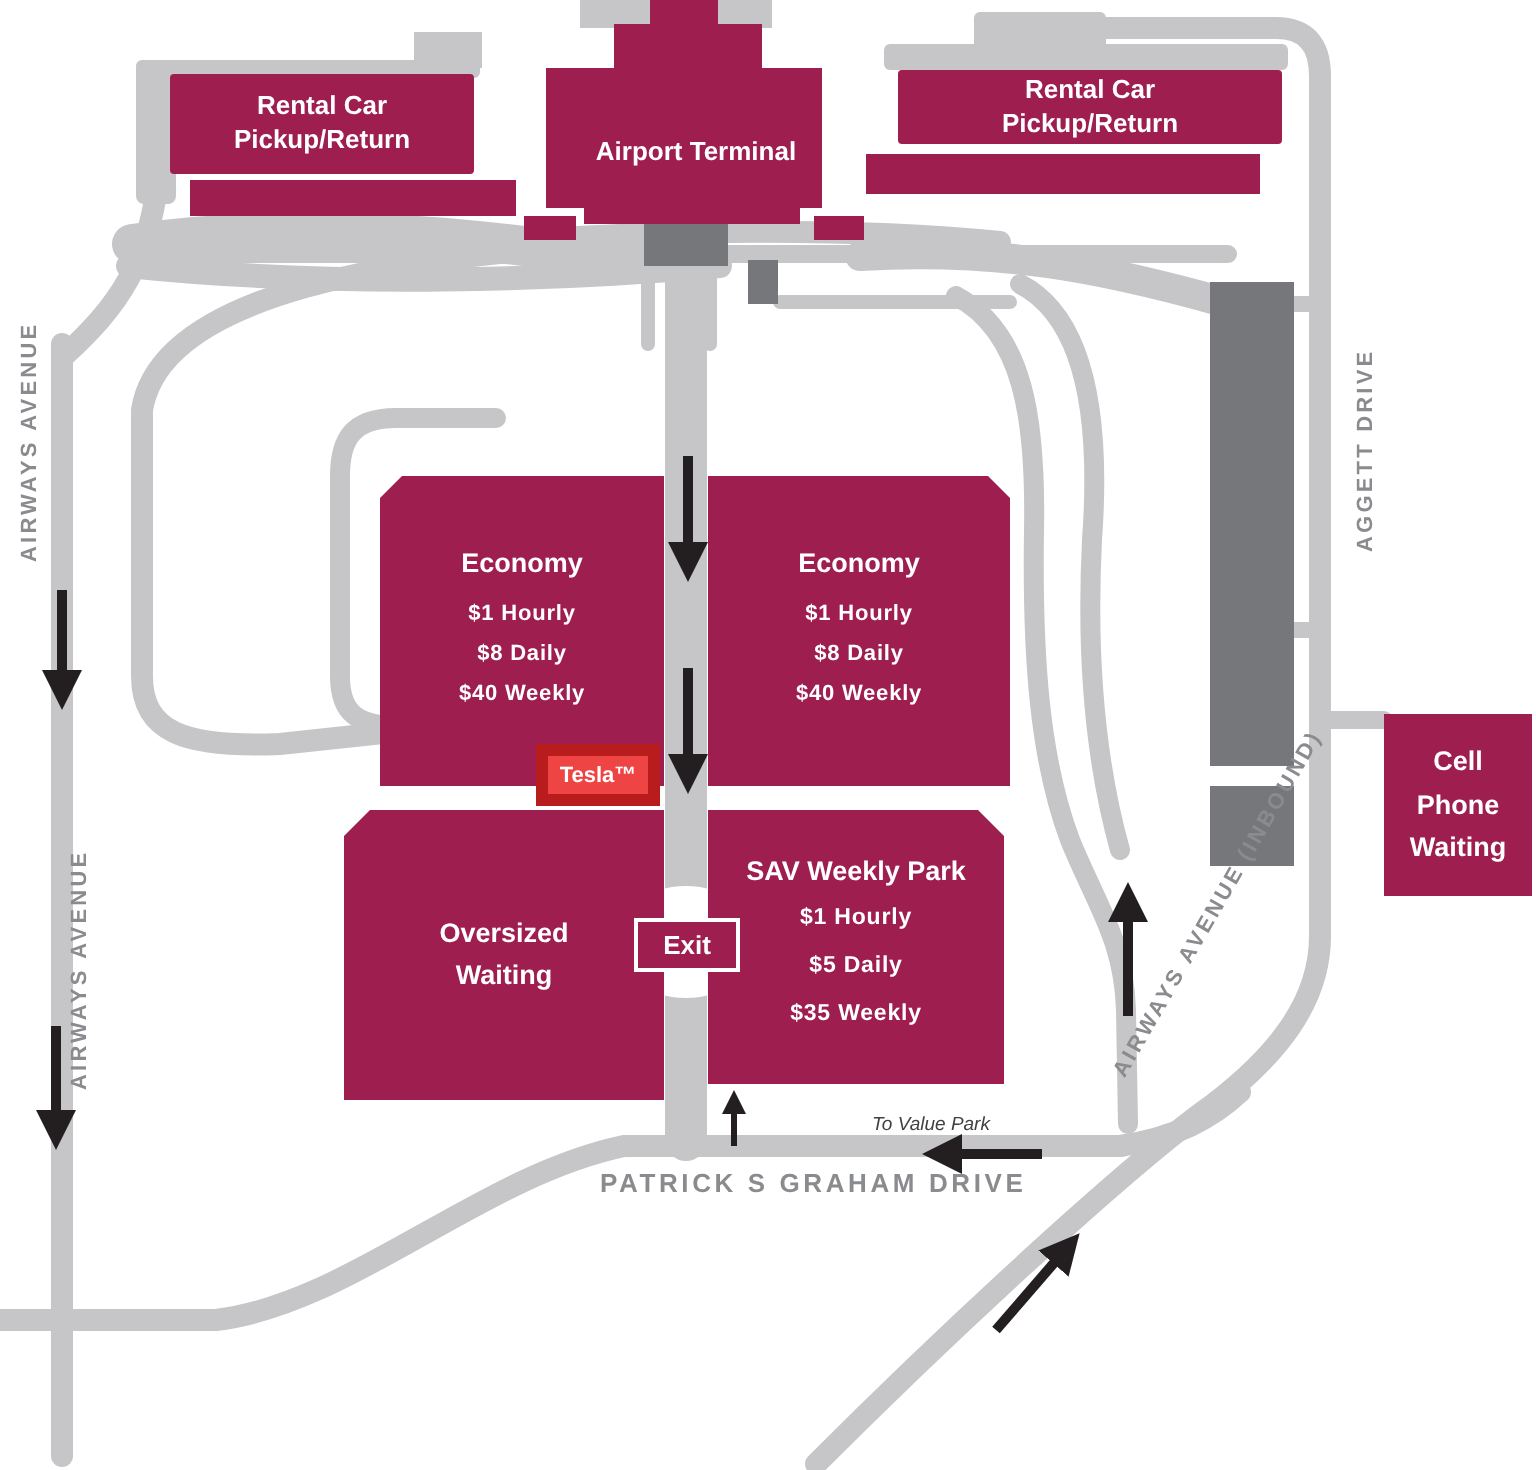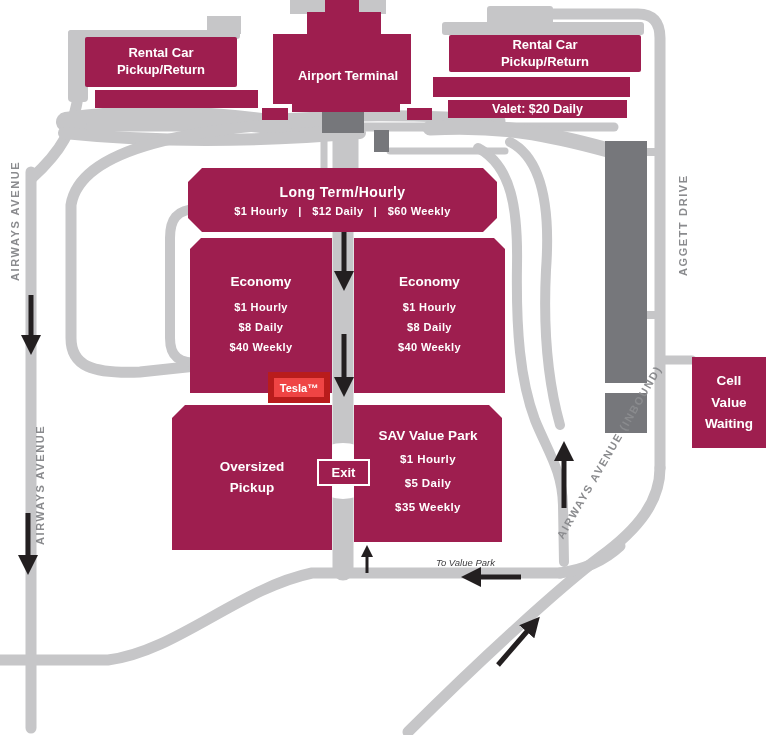--- a/index.html
+++ b/index.html
@@ -111,64 +111,58 @@
 Pickup/Return</div>
   <div class="bar" style="left:95px;top:90px;width:163px;height:18px;"></div>
 
   <div class="pbox" id="terminal" style="left:266px;top:0;width:164px;height:128px;">
     <span style="font-size:13px;padding-top:22px;">Airport Terminal</span>
   </div>
 
   <div class="pbox ml" id="rental-right" style="left:449px;top:35px;width:192px;height:37px;font-size:13px;line-height:1.3;border-radius:2px;">Rental Car
 Pickup/Return</div>
   <div class="bar" style="left:433px;top:77px;width:197px;height:20px;"></div>
-  <div class="pbox" style="left:448px;top:100px;width:179px;height:18px;">
-    <span style="font-size:12.5px;">Valet: $20 Daily</span>
-  </div>
 
   <div class="bar" style="left:262px;top:108px;width:26px;height:12px;"></div>
   <div class="bar" style="left:407px;top:108px;width:25px;height:12px;"></div>
 
-  <div class="pbox" id="longterm" style="left:188px;top:168px;width:309px;height:64px;">
-    <span class="title-lg" style="margin-bottom:5px;">Long Term/Hourly</span>
-    <span class="rates pre">$1 Hourly   |   $12 Daily   |   $60 Weekly</span>
-  </div>
 
   <div class="pbox" id="econ-left" style="left:190px;top:238px;width:142px;height:155px;">
     <span style="font-size:13.5px;margin-bottom:8px;">Economy</span>
     <span class="rates ml" style="line-height:20px;">$1 Hourly
 $8 Daily
 $40 Weekly</span>
   </div>
 
   <div class="pbox" id="econ-right" style="left:354px;top:238px;width:151px;height:155px;">
     <span style="font-size:13.5px;margin-bottom:8px;">Economy</span>
     <span class="rates ml" style="line-height:20px;">$1 Hourly
 $8 Daily
 $40 Weekly</span>
   </div>
 
   <div class="pbox" id="tesla" style="left:268px;top:372px;width:50px;height:19px;">Tesla™</div>
 
   <div class="pbox ml" id="oversized" style="left:172px;top:405px;width:160px;height:145px;font-size:13.5px;line-height:1.55;">Oversized
-Pickup</div>
+Waiting</div>
 
   <div class="pbox" id="sav" style="left:354px;top:405px;width:148px;height:137px;">
-    <span style="font-size:13.5px;margin-bottom:4px;">SAV Value Park</span>
+    <span style="font-size:13.5px;margin-bottom:4px;">SAV Weekly Park</span>
     <span class="rates ml" style="line-height:24px;font-size:11.5px;">$1 Hourly
 $5 Daily
 $35 Weekly</span>
   </div>
 
   <div class="pbox" id="exit" style="left:317px;top:459px;width:49px;height:23px;">Exit</div>
 
   <div class="pbox ml" style="left:692px;top:357px;width:74px;height:91px;font-size:13.5px;line-height:1.6;">Cell
-Value
+Phone
 Waiting</div>
 
   <div class="vlabel" style="left:-45px;top:215px;width:120px;">AIRWAYS AVENUE</div>
   <div class="vlabel" style="left:-20px;top:479px;width:120px;">AIRWAYS AVENUE</div>
   <div class="vlabel" style="left:633px;top:220px;width:100px;">AGGETT DRIVE</div>
   <div class="vlabel ml" id="inbound-label" style="left:532px;top:482px;width:112px;">AIRWAYS AVENUE
 (INBOUND)</div>
+  <div class="hlabel" style="left:300px;top:584px;width:200px;text-align:center;">PATRICK S GRAHAM DRIVE</div>
   <div id="tovalue" style="left:436px;top:557px;">To Value Park</div>
 
 </div>
 
 </body></html>

